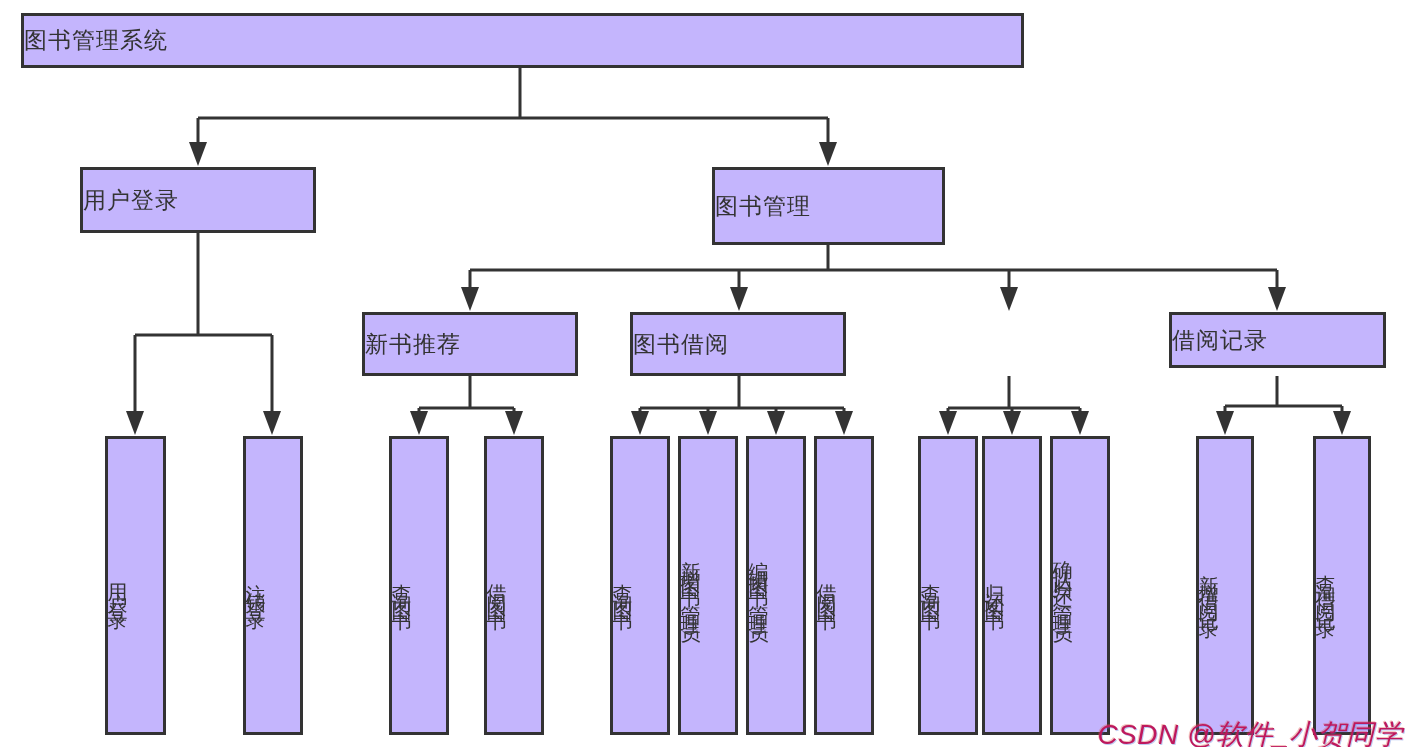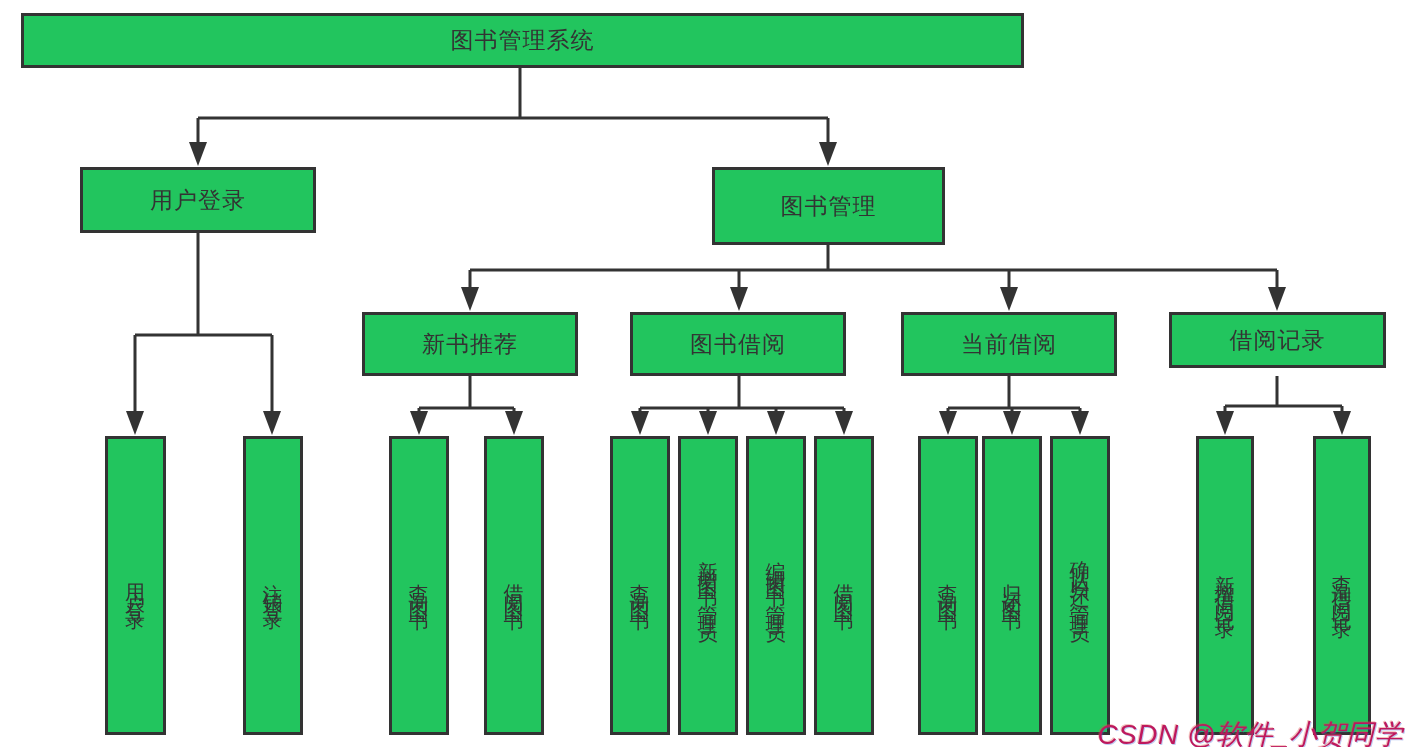--- a/index.html
+++ b/index.html
@@ -27,25 +27,24 @@
     stroke-width: 3;
     fill: none;
   }
   #connectors polygon {
     fill: #333333;
     stroke: none;
   }
   .node {
     position: absolute;
     box-sizing: border-box;
-    background: #22c55e;
+    background: #c4b5fd;
     border: 3px solid #333333;
     display: flex;
     align-items: center;
-    justify-content: center;
     z-index: 2;
     color: #333333;
   }
   .node.h span {
     font-size: 23px;
     letter-spacing: 1px;
     white-space: nowrap;
   }
   .node.v span {
     writing-mode: vertical-lr;
@@ -119,23 +118,20 @@
   <div class="node h" style="left:712px; top:167px; width:233px; height:78px">
     <span>图书管理</span>
   </div>
 
   <div class="node h" style="left:362px; top:312px; width:216px; height:64px">
     <span>新书推荐</span>
   </div>
   <div class="node h" style="left:630px; top:312px; width:216px; height:64px">
     <span>图书借阅</span>
   </div>
-  <div class="node h" style="left:901px; top:312px; width:216px; height:64px">
-    <span>当前借阅</span>
-  </div>
   <div class="node h" style="left:1169px; top:312px; width:217px; height:56px">
     <span>借阅记录</span>
   </div>
 
   <div class="node v" style="left:105px; top:436px; width:61px; height:299px">
     <span>用户登录</span>
   </div>
   <div class="node v" style="left:243px; top:436px; width:60px; height:299px">
     <span>注销登录</span>
   </div>

